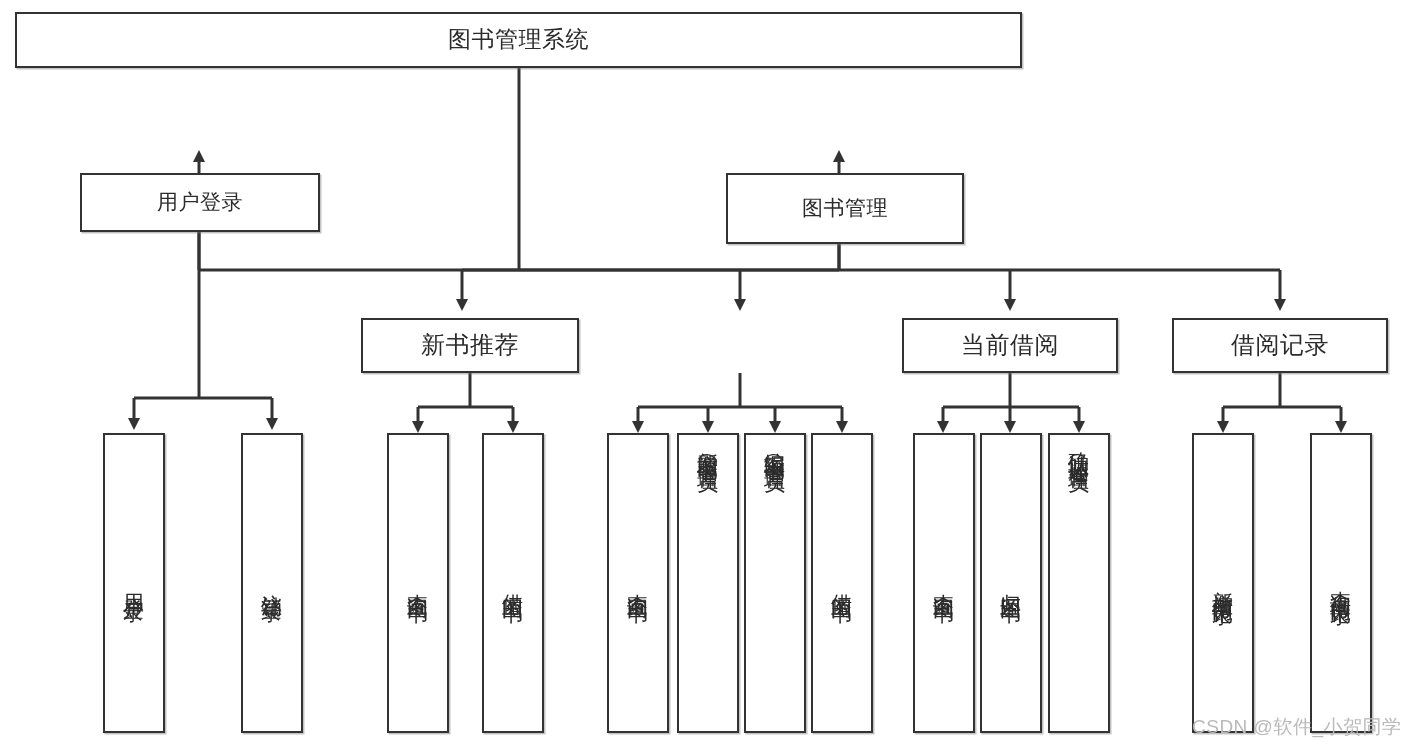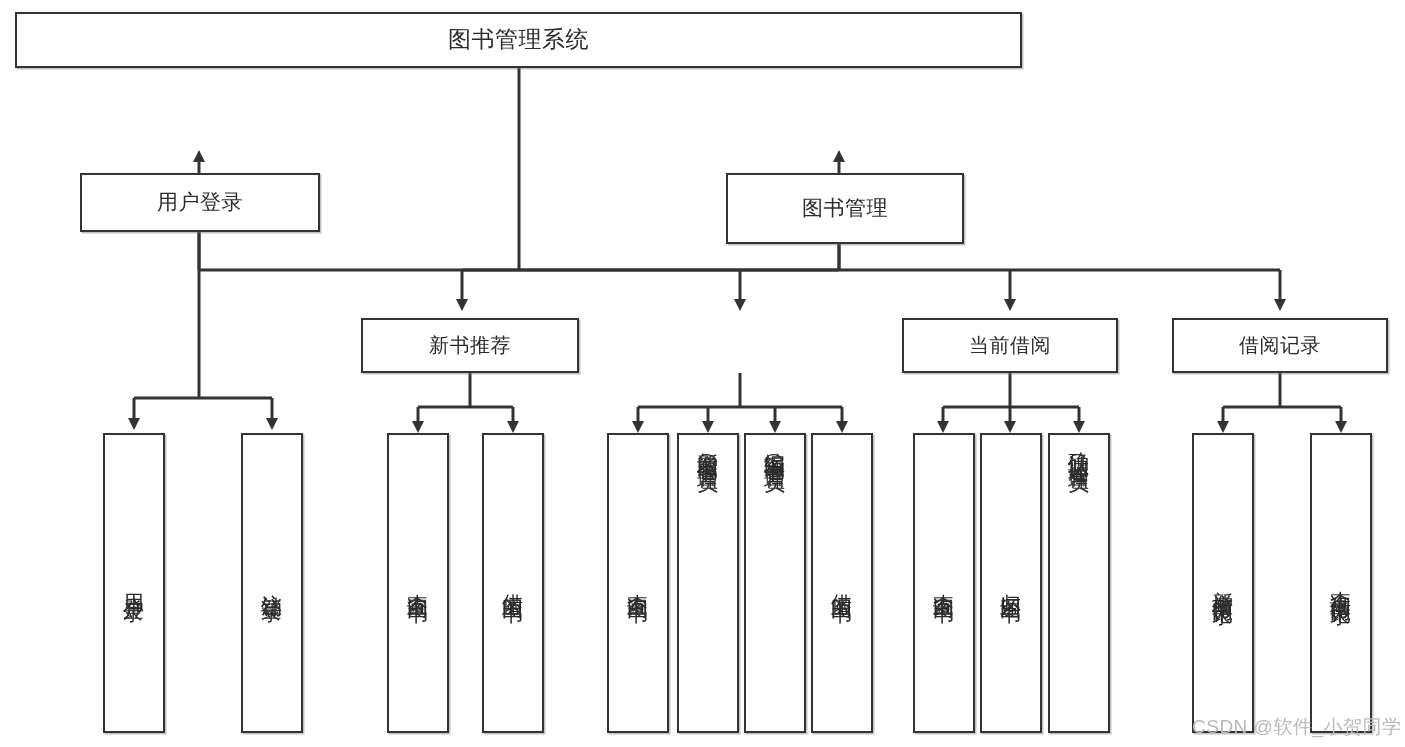--- a/index.html
+++ b/index.html
@@ -43,21 +43,21 @@
     text-align: right;
     line-height: 1.18;
     letter-spacing: 0.5px;
   }
   
   .node.horiz .label {
     writing-mode: horizontal-tb;
   }
   .node.root .label { font-size: 23px; }
   .node.lvl2 .label { font-size: 21px; }
-  .node.lvl3 .label { font-size: 20px; }
+  .node.lvl3 .label { font-size: 24px; }
 
   
   .node.leaf {
     align-items: flex-start;
     justify-content: center;
     padding-top: 0;
   }
   .node.leaf .label {
     writing-mode: vertical-rl;
     text-orientation: upright;

